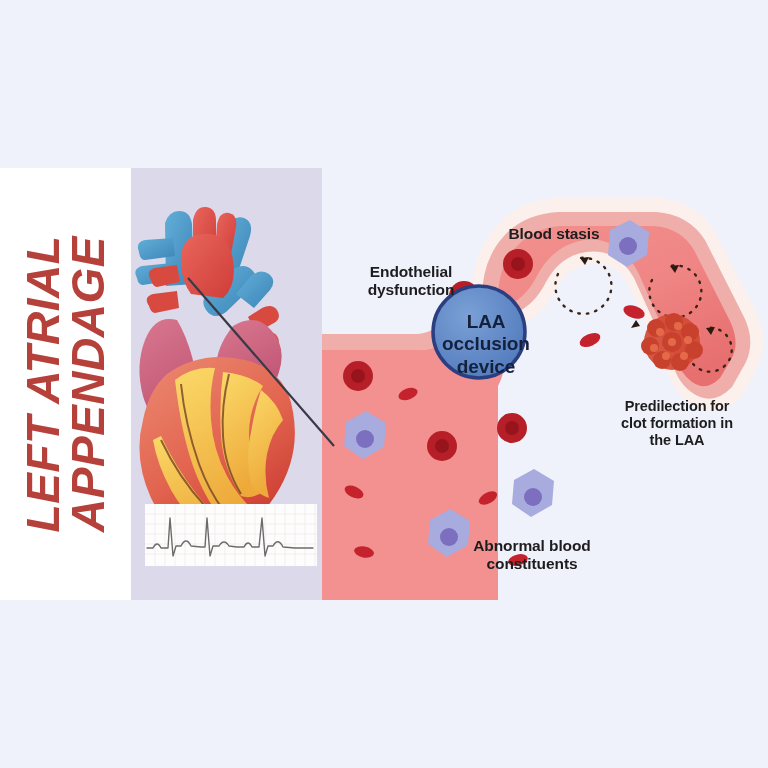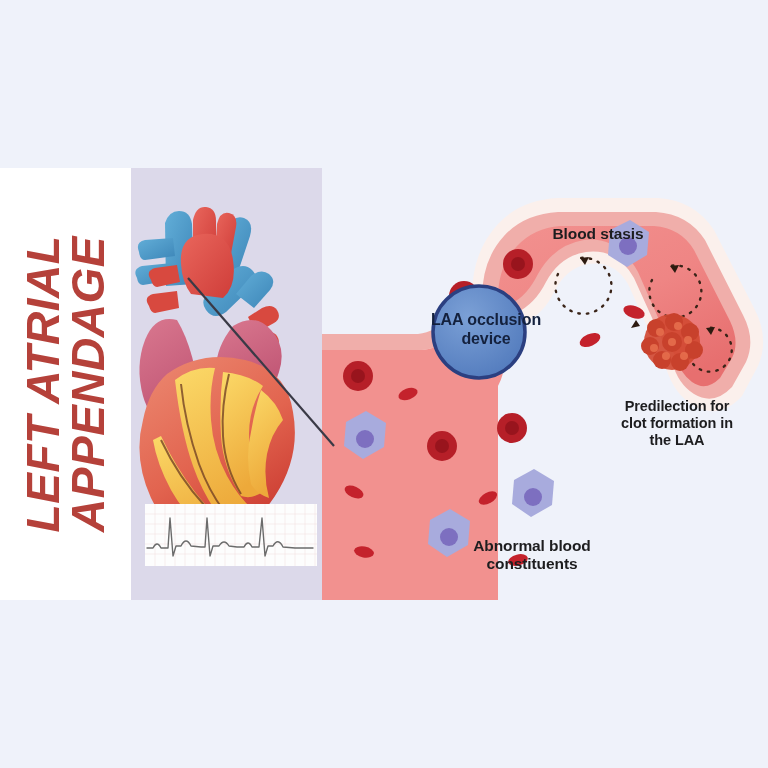--- a/index.html
+++ b/index.html
@@ -99,25 +99,25 @@
     left: 336px;
     top: 263px;
     width: 150px;
     font-size: 15.5px;
     text-align: center;
   }
   #label-device {
     left: 424px;
     top: 311px;
     width: 124px;
-    font-size: 16px;
+    font-size: 19px;
     color: #14213d;
   }
   #label-stasis {
-    left: 528px;
+    left: 484px;
     top: 225px;
     width: 140px;
     font-size: 15.5px;
   }
   #label-clot {
     left: 612px;
     top: 398px;
     width: 130px;
     font-size: 14.5px;
   }
@@ -340,20 +340,22 @@
         </g>
       </svg>
     </div>
 
     <svg style="position:absolute;left:0;top:0;width:768px;height:432px;pointer-events:none;" viewBox="0 0 768 432">
       <path d="M188 110 L334 278" stroke="#3a3a46" stroke-width="2.2" fill="none"></path>
     </svg>
 
   </div>
 
+  <div class="dlabel" id="label-endothelial">Endothelial
+dysfunction</div>
 
   <div class="dlabel" id="label-device">LAA occlusion
 device</div>
 
   <div class="dlabel" id="label-stasis">Blood stasis</div>
 
   <div class="dlabel" id="label-abnormal">Abnormal blood
 constituents</div>
 
   <div class="dlabel" id="label-clot">Predilection for

